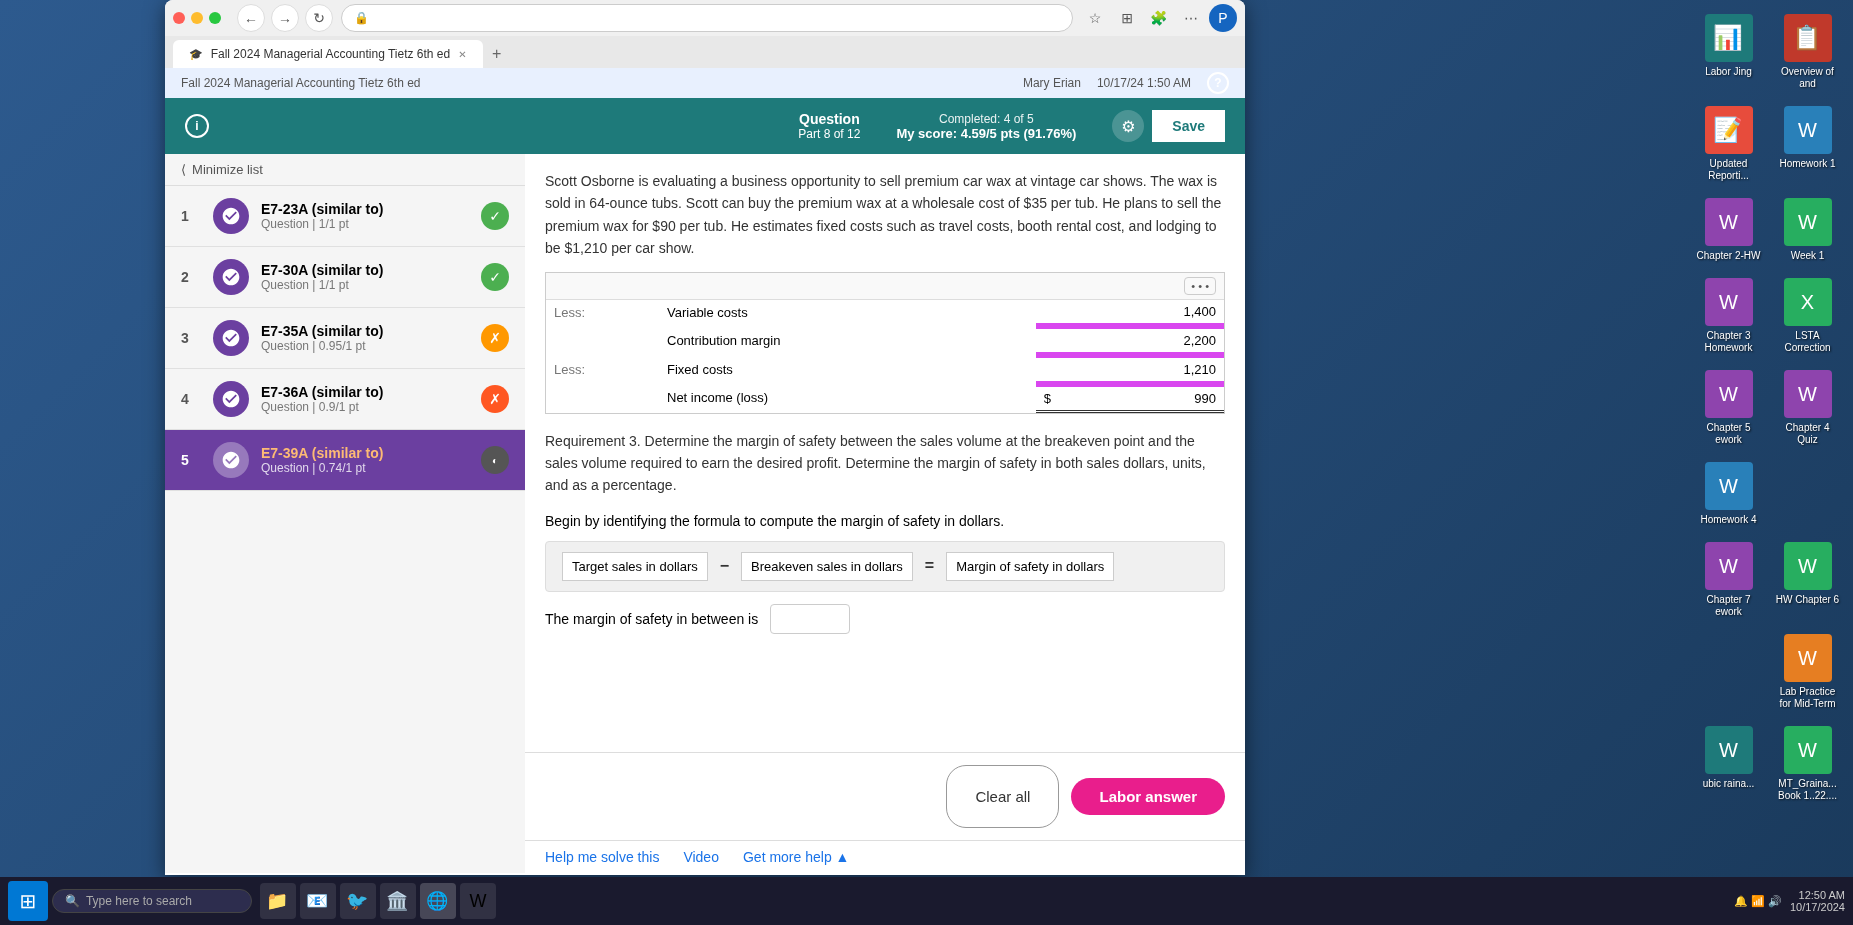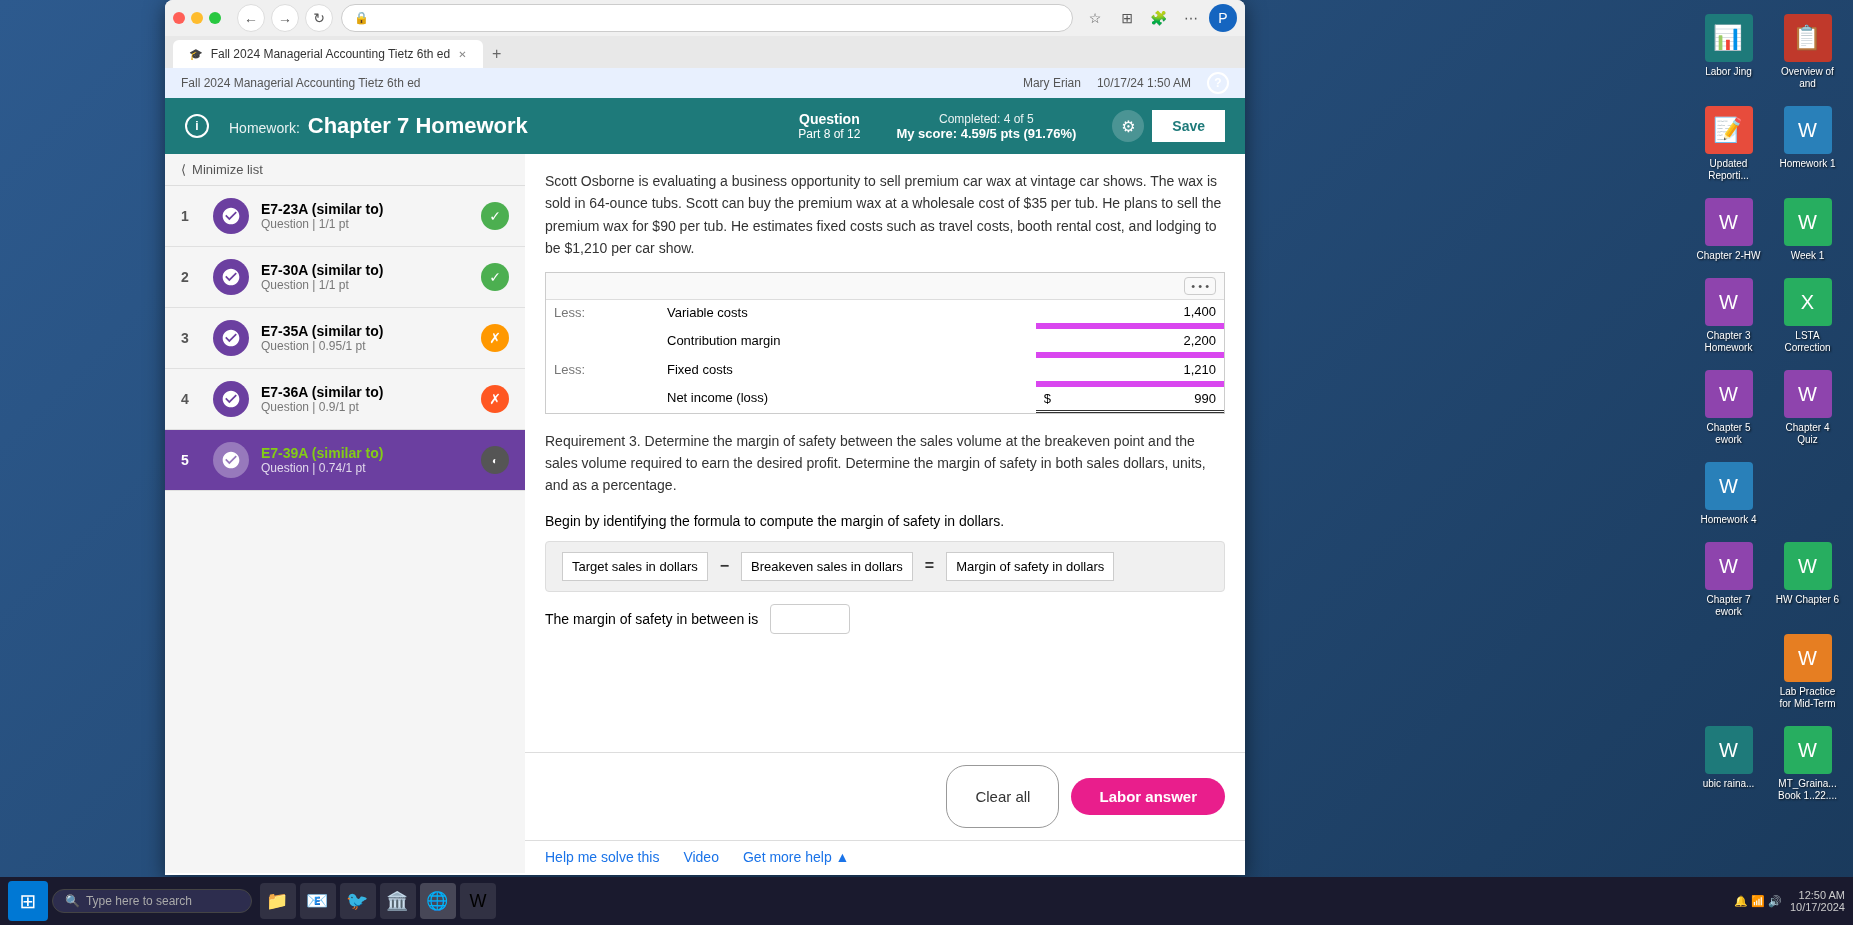--- a/index.html
+++ b/index.html
@@ -46,21 +46,21 @@
     .question-list { list-style: none; }
     .question-item { display: flex; align-items: center; padding: 12px 16px; border-bottom: 1px solid #e0e0e0; gap: 12px; cursor: pointer; }
     .question-item.active { background: #6b3fa0; color: white; }
     .q-number { font-size: 14px; font-weight: bold; color: #555; width: 20px; }
     .question-item.active .q-number { color: white; }
     .q-icon { width: 36px; height: 36px; border-radius: 50%; background: #6b3fa0; display: flex; align-items: center; justify-content: center; flex-shrink: 0; }
     .question-item.active .q-icon { background: rgba(255,255,255,0.3); }
     .q-icon svg { width: 20px; height: 20px; fill: white; }
     .q-info { flex: 1; }
     .q-name { font-size: 14px; font-weight: bold; }
-    .question-item.active .q-name { color: #84cc16; }
+    .question-item.active .q-name { color: #fdba74; }
     .q-meta { font-size: 12px; color: #777; }
     .question-item.active .q-meta { color: rgba(255,255,255,0.8); }
     .q-status { width: 28px; height: 28px; border-radius: 50%; display: flex; align-items: center; justify-content: center; font-size: 14px; }
     .status-correct { background: #4caf50; color: white; }
     .status-partial { background: #ff9800; color: white; }
     .status-half { background: #ff5722; color: white; }
     .status-toggle { background: #555; color: white; font-size: 10px; }
 
     
     .main-content { flex: 1; overflow-y: auto; padding: 16px 20px; }
@@ -149,26 +149,20 @@
       <span>Fall 2024 Managerial Accounting Tietz 6th ed</span>
       <div class="user-info">
         <span>Mary Erian</span>
         <span>10/17/24 1:50 AM</span>
         <div class="help-icon">?</div>
       </div>
     </div>
 
     <div class="hw-header">
       <div class="hw-info-icon">i</div>
-      <div>
-        <div style="display:flex; gap:8px; align-items:baseline;">
-          <span style="font-size:14px; opacity:0.9;">Homework:</span>
-          <span style="font-size:22px; font-weight:bold;">Chapter 7 Homework</span>
-        </div>
-      </div>
       <div class="hw-question-info" style="margin-left:auto;">
         <div class="q-label">Question</div>
         <div class="q-part">Part 8 of 12</div>
       </div>
       <div class="hw-score-info" style="margin-left:16px;">
         <div style="font-size:12px; opacity:0.9;">Completed: 4 of 5</div>
         <div style="font-size:13px; font-weight:bold;">My score: 4.59/5 pts (91.76%)</div>
       </div>
       <div class="hw-actions" style="margin-left:16px;">
         <button class="gear-btn">⚙</button>

